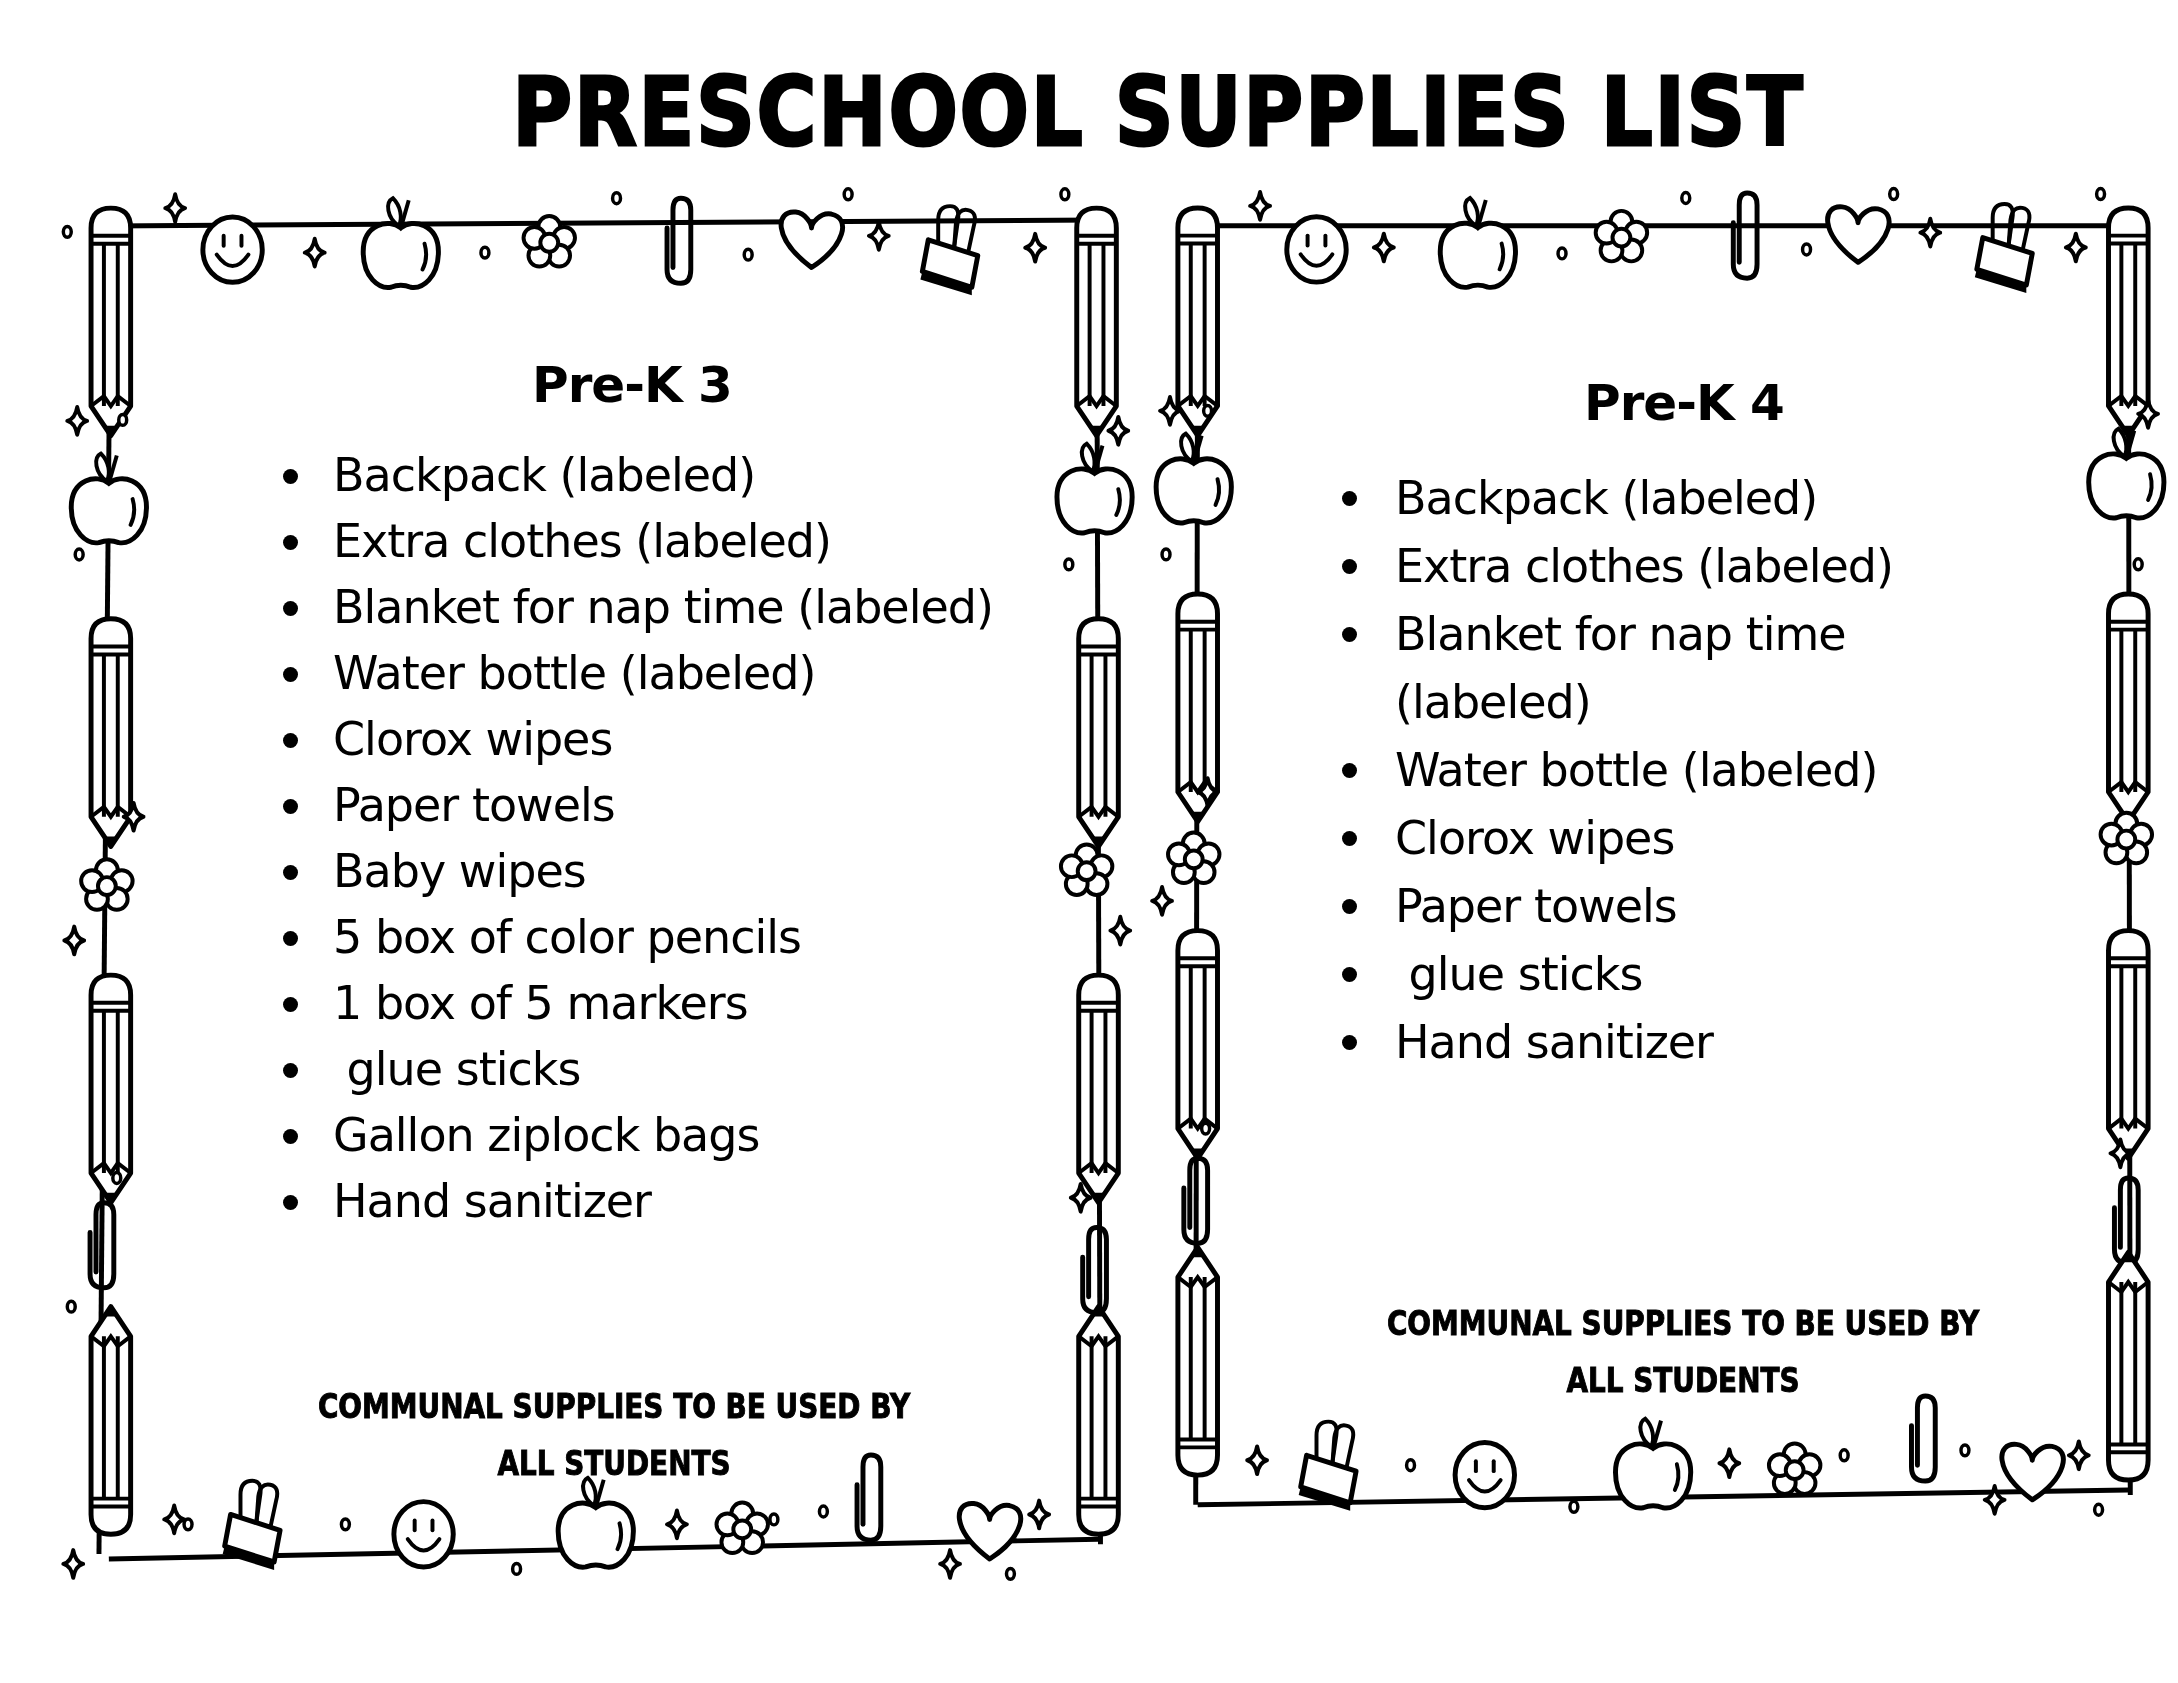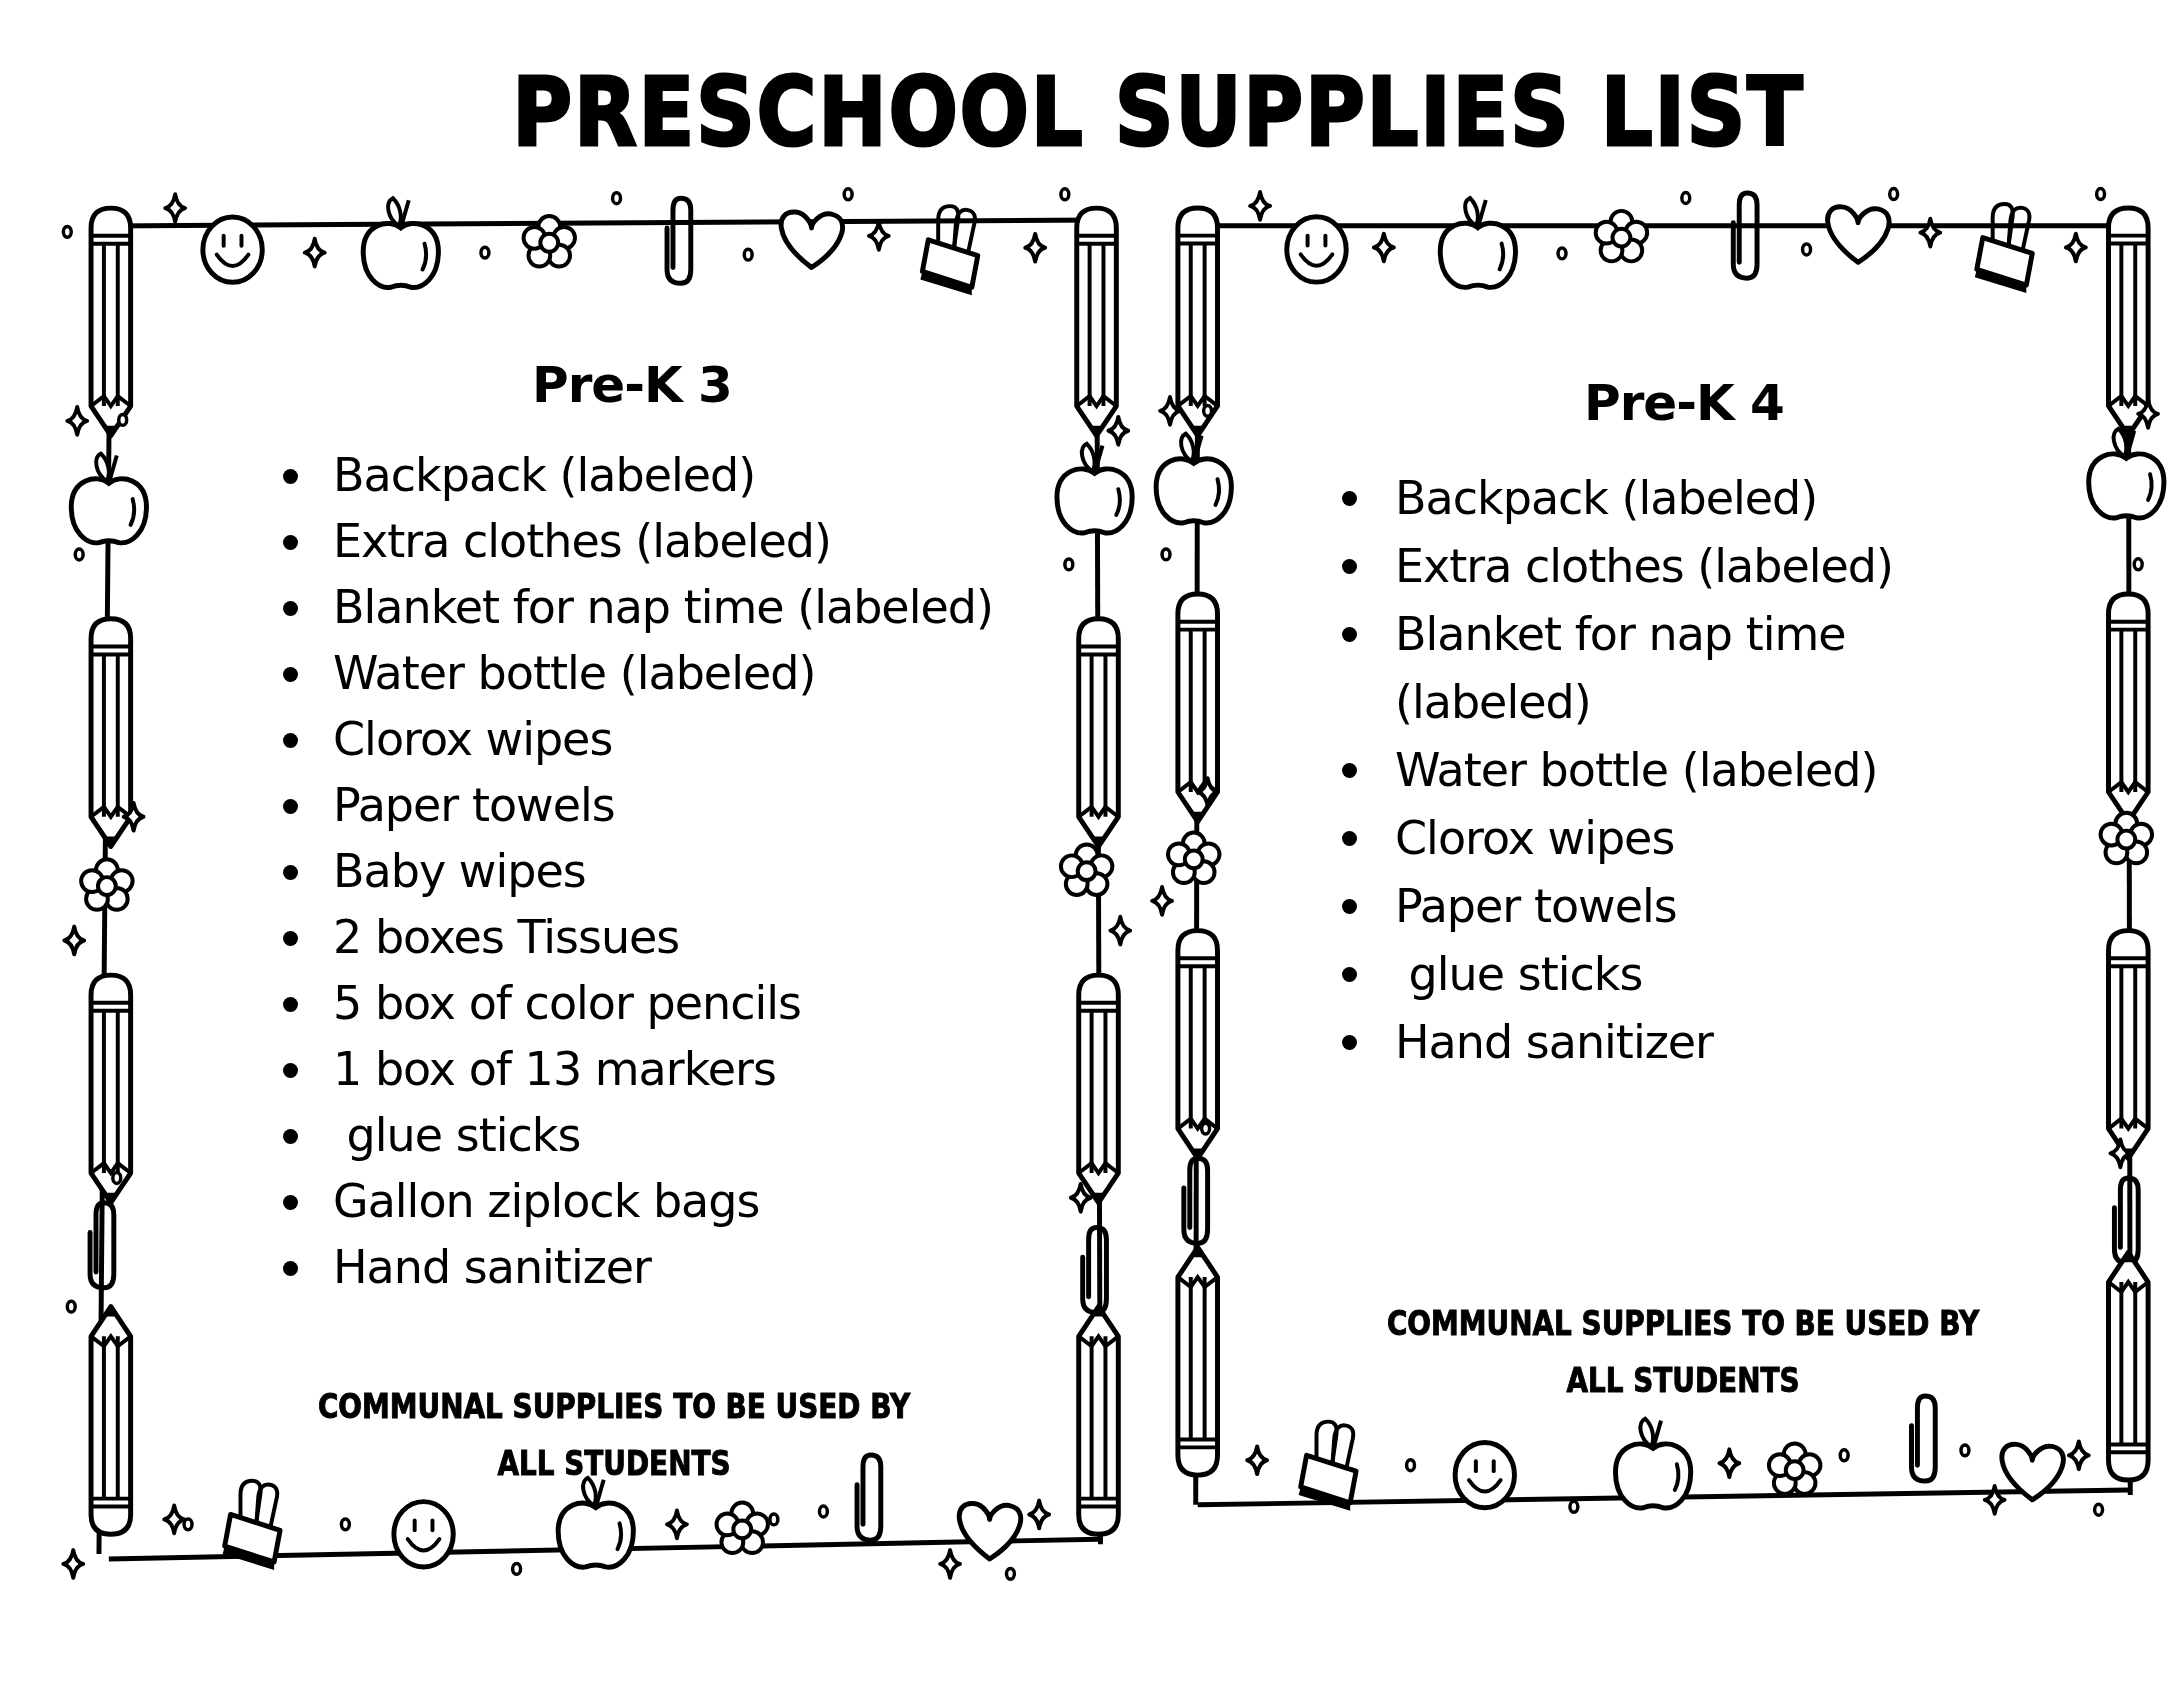--- a/index.html
+++ b/index.html
@@ -153,23 +153,22 @@
 
   <div class="panel-heading" style="left:532px; top:356px;">Pre-K 3</div>
   <ul class="supply-list" style="left:267px; top:426px;">
     <li>Backpack (labeled)</li>
     <li>Extra clothes (labeled)</li>
     <li>Blanket for nap time (labeled)</li>
     <li>Water bottle (labeled)</li>
     <li>Clorox wipes</li>
     <li>Paper towels</li>
     <li>Baby wipes</li>
-    <li>2 boxes Tissues</li>
     <li>5 box of color pencils</li>
-    <li>1 box of 13 markers</li>
+    <li>1 box of 5 markers</li>
     <li style="white-space:pre;"> glue sticks</li>
     <li>Gallon ziplock bags</li>
     <li>Hand sanitizer</li>
   </ul>
   <div class="note" style="left:228px; top:1378px; width:772px;">COMMUNAL SUPPLIES TO BE USED BY ALL STUDENTS</div>
 </div>
 
 <div class="panel right" style="left:1148px; top:0; width:1030px; height:1683px;">
   <svg class="border" width="1030" height="1683" viewBox="0 0 1040 1700">
     <path d="M50,228 L990,228" stroke="#000" stroke-width="5" fill="none"></path>

